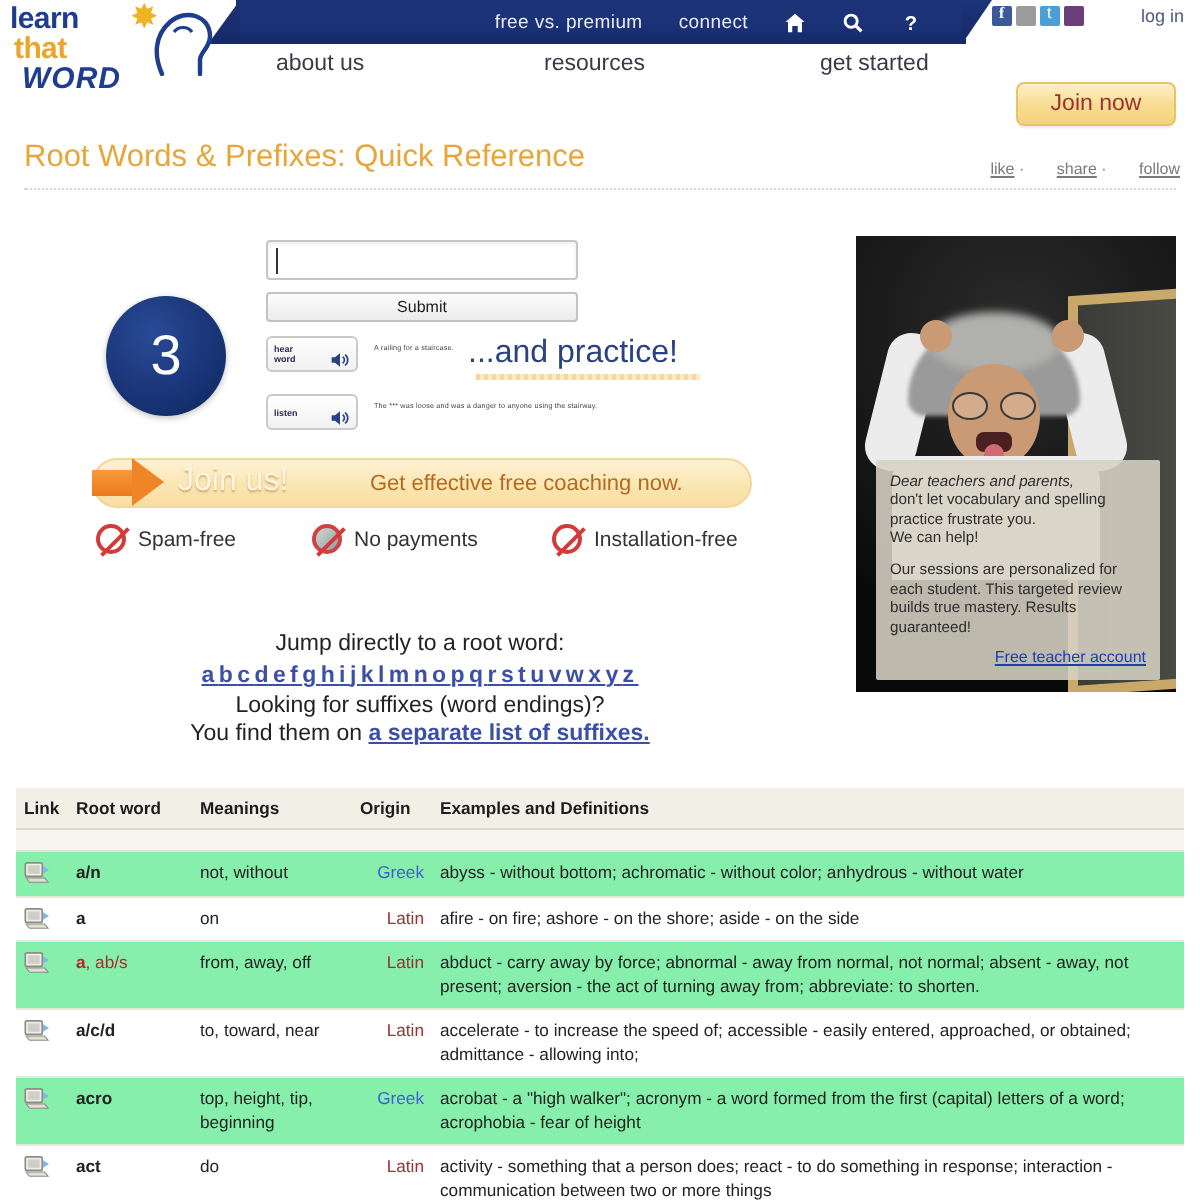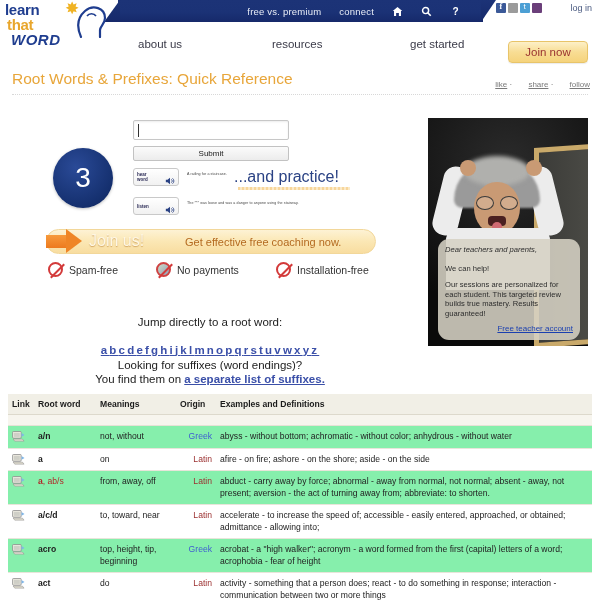--- a/index.html
+++ b/index.html
@@ -81,21 +81,21 @@
   }
 
   
   .mainnav {
     position: relative;
     height: 34px;
     width: 600px;
   }
   .mainnav a.mi {
     position: absolute;
-    top: 16px;
+    top: 4px;
     font-size: 11.5px;
     color: #3a3a48;
     text-decoration: none;
   }
   .mi-about { left: 138px; }
   .mi-res   { left: 272px; }
   .mi-get   { left: 410px; }
 
   .joinnow {
     position: absolute;
@@ -279,36 +279,36 @@
   .shirt{ position:absolute; left:10px; top:90px; width:104px;height:62px;background:#ececec;border-radius:12px 12px 0 0;}
   .armL { position:absolute; left:2px; top:28px; width:26px;height:70px;background:#ececec;border-radius:12px; transform:rotate(14deg);}
   .armR { position:absolute; left:96px; top:28px; width:26px;height:70px;background:#ececec;border-radius:12px; transform:rotate(-14deg);}
   .handL{ position:absolute; left:24px; top:22px; width:16px;height:16px;background:#c99a74;border-radius:50%;}
   .handR{ position:absolute; left:90px; top:22px; width:16px;height:16px;background:#c99a74;border-radius:50%;}
 
   .adnote {
     position:absolute; left:10px; bottom:6px;
     width:142px;
     background: rgba(214,210,196,.88);
-    border-radius:11px;
+    border-radius:1px;
     padding:6px 7px 6px 7px;
     font-size:7.6px; line-height:9.6px; color:#2d2d2d;
   }
   .adnote .em { font-style: italic; }
   .adnote p { margin:0 0 6px 0; }
   .adnote p:last-child { margin:0; }
   .adlink { display:block; text-align:right; color:#1a3fb0; text-decoration:underline; font-size:8px; }
 
   
   .jump {
     position:absolute; left:0; top:316px; width:420px;
     text-align:center;
   }
   .jump .jt { font-size:11.5px; color:#222; }
-  .alpha { margin-top:16px; font-size:11.5px; letter-spacing:2.2px; }
+  .alpha { margin-top:4px; font-size:11.5px; letter-spacing:2.2px; }
   .alpha a { color:#3a4fa8; text-decoration:underline; font-weight:bold; }
   .suffq { margin-top:3px; font-size:11.5px; color:#222;}
   .suffl { margin-top:2px; font-size:11.5px; color:#222;}
   .suffl a { color:#3a4fa8; text-decoration:underline; font-weight:bold; }
 
   
   .tbl {
     position:absolute; left:8px; top:394px;
     width:584px;
     border-collapse: collapse;
@@ -482,21 +482,21 @@
     <span class="glasses"></span>
     <span class="mouth"></span>
       <span class="tongue"></span>
     <span class="shirt"></span>
     <span class="handL"></span>
       <span class="handR"></span>
   </div>
   <div class="adnote">
     <p>
       <span class="em">Dear teachers and parents,</span><br>
-      <br>
+      <span>don't let vocabulary and spelling practice frustrate you.</span><br>
       <span>We can help!</span>
     </p>
     <p>Our sessions are personalized for each student. This targeted review builds true mastery. Results guaranteed!</p>
     <a class="adlink" href="#">Free teacher account</a>
   </div>
 </div>
 
 <div class="jump">
   <div class="jt">Jump directly to a root word:</div>
   <div class="alpha"><a href="#">a</a><a href="#">b</a><a href="#">c</a><a href="#">d</a><a href="#">e</a><a href="#">f</a><a href="#">g</a><a href="#">h</a><a href="#">i</a><a href="#">j</a><a href="#">k</a><a href="#">l</a><a href="#">m</a><a href="#">n</a><a href="#">o</a><a href="#">p</a><a href="#">q</a><a href="#">r</a><a href="#">s</a><a href="#">t</a><a href="#">u</a><a href="#">v</a><a href="#">w</a><a href="#">x</a><a href="#">y</a><a href="#">z</a></div>

